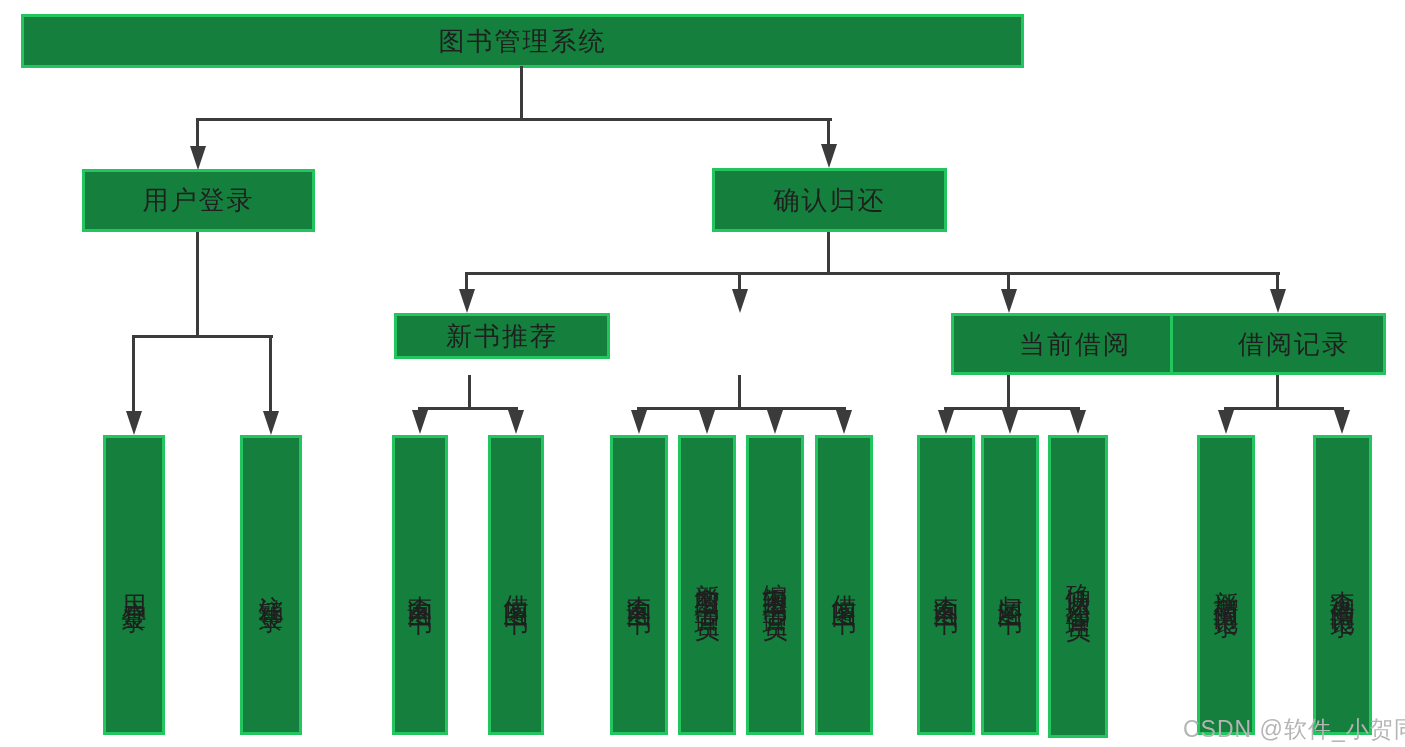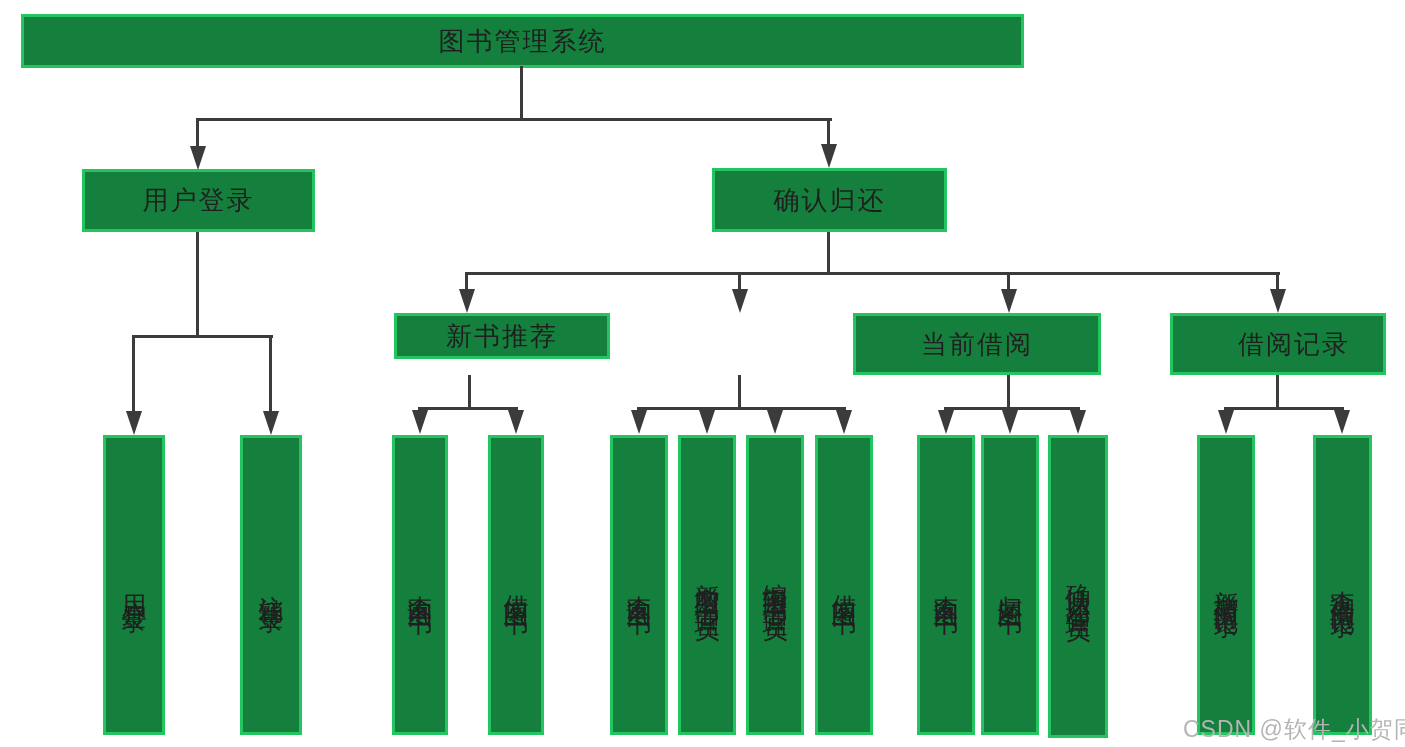--- a/index.html
+++ b/index.html
@@ -61,21 +61,21 @@
 <body>
 
 <div class="canvas">
 
   <div class="box hbox" style="left:21px; top:14px; width:1003px; height:54px;">图书管理系统</div>
 
   <div class="box hbox" style="left:82px; top:169px; width:233px; height:63px;">用户登录</div>
   <div class="box hbox" style="left:712px; top:168px; width:235px; height:64px;">确认归还</div>
 
   <div class="box hbox" style="left:362px; top:313px; width:216px; height:46px;margin-left:32px;">新书推荐</div>
-  <div class="box hbox" style="left:853px; top:313px; width:248px; height:62px;">当前借阅</div>
+  <div class="box hbox" style="left:951px; top:313px; width:248px; height:62px;">当前借阅</div>
   <div class="box hbox" style="left:1170px; top:313px; width:216px; height:62px;padding-left:32px;">借阅记录</div>
 
   <div class="box vbox" style="left:103px; top:435px; width:62px; height:300px;">用户登录</div>
   <div class="box vbox" style="left:240px; top:435px; width:62px; height:300px;">注销登录</div>
 
   <div class="box vbox" style="left:392px; top:435px; width:56px; height:300px;">查询图书</div>
   <div class="box vbox" style="left:488px; top:435px; width:56px; height:300px;">借阅图书</div>
 
   <div class="box vbox" style="left:610px; top:435px; width:58px; height:300px;">查询图书</div>
   <div class="box vbox" style="left:678px; top:435px; width:58px; height:300px;">新增图书（管理员）</div>

